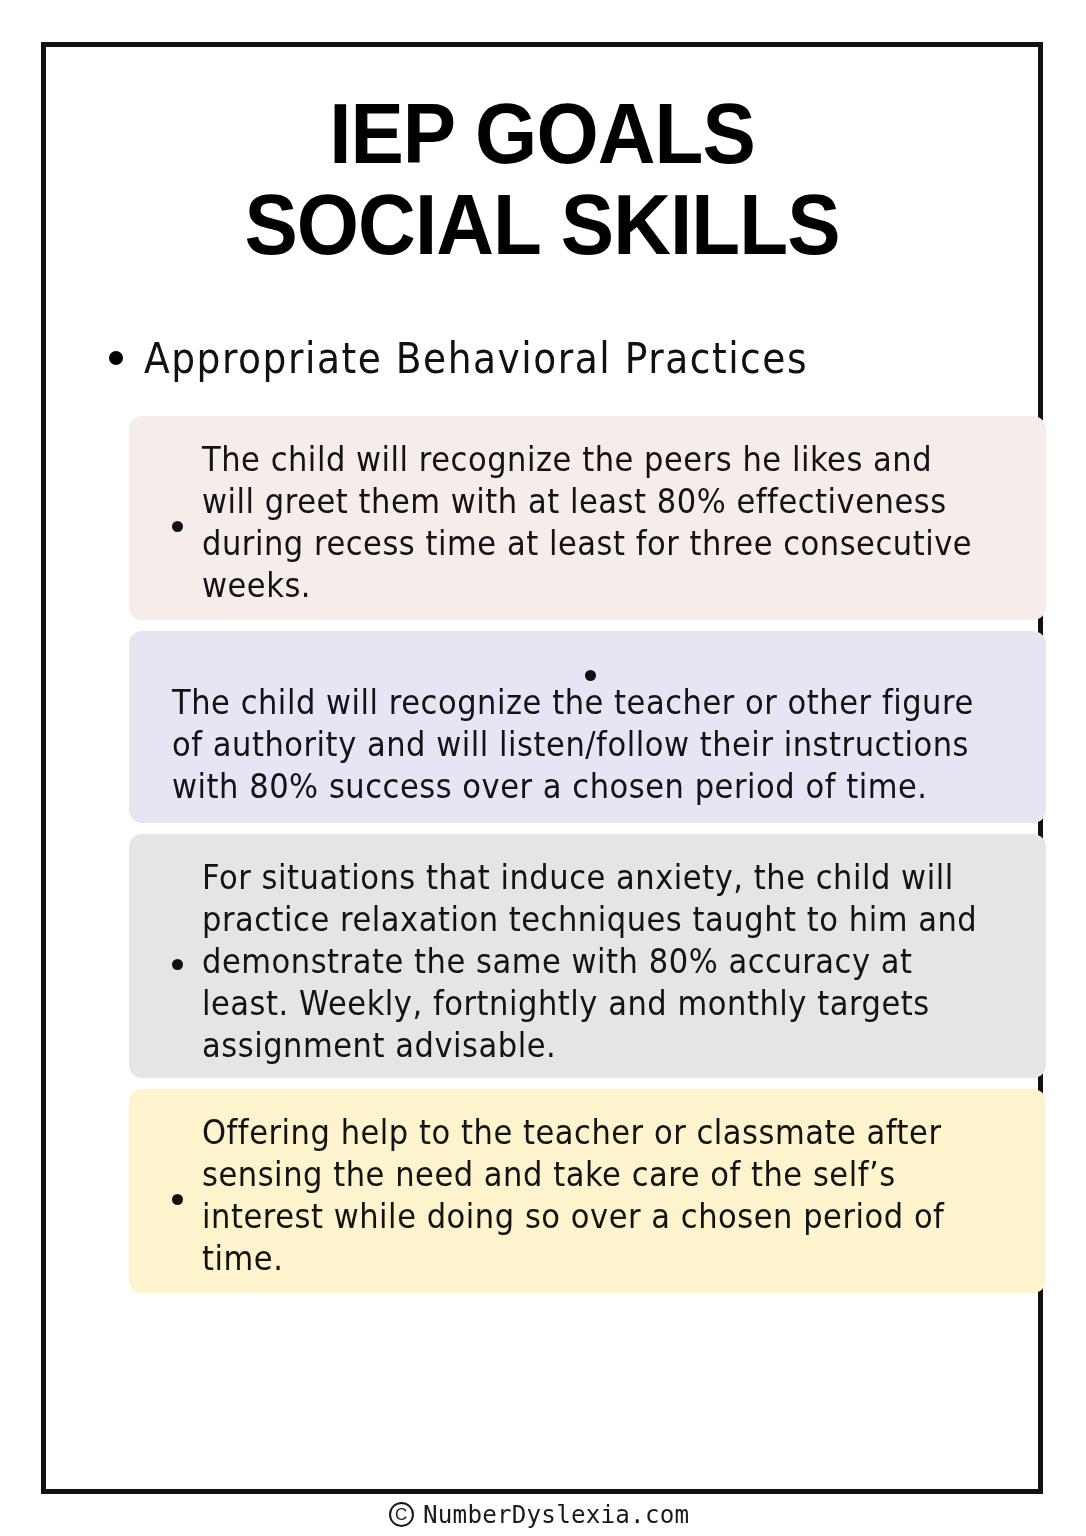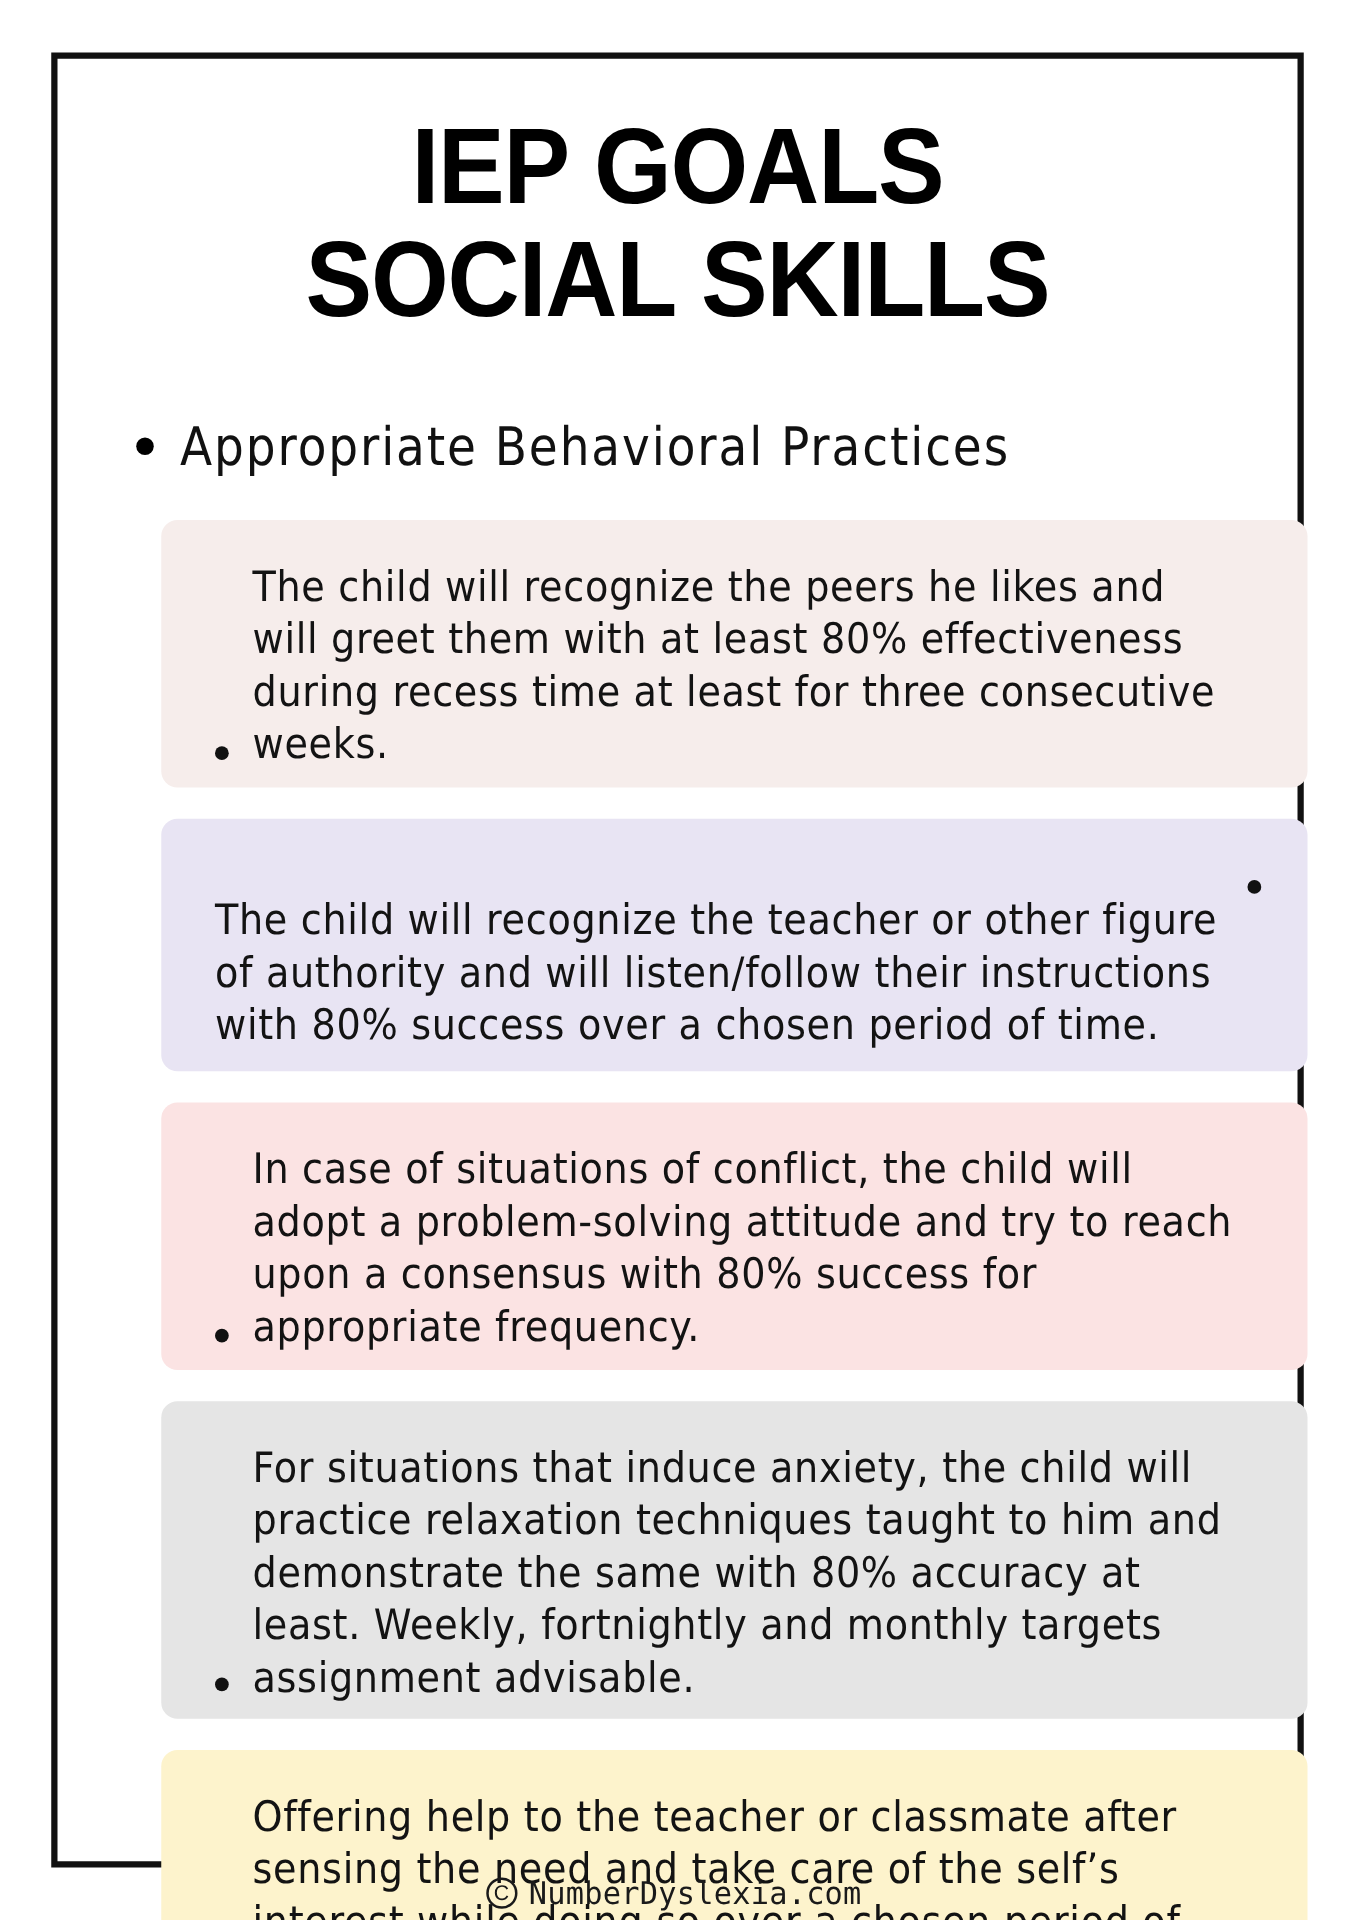--- a/index.html
+++ b/index.html
@@ -91,24 +91,24 @@
   
   #cards {
     position: absolute;
     left: 83px;
     top: 369px;
     width: 917px;
   }
   .card {
     border-radius: 13px;
     box-sizing: border-box;
-    padding: 32px 18px 22px 43px;
-    margin-bottom: 25px;
+    padding: 22px 18px 22px 43px;
+    margin-bottom: 11px;
     display: flex;
-    align-items: flex-end;
+    align-items: center;
   }
   .card .card-bullet {
     width: 11px;
     height: 11px;
     border-radius: 50%;
     background: #111;
     flex: 0 0 auto;
     margin-right: 19px;
     margin-top: 17px;
   }
@@ -179,24 +179,20 @@
       <div class="card" style="background: rgb(246, 237, 235);">
         <span class="card-bullet"></span>
         <span class="card-text">The child will recognize the peers he likes and will greet them with at least 80% effectiveness during recess time at least for three consecutive weeks.</span>
       </div>
 
       <div class="card" style="background: rgb(232, 228, 243); flex-direction: column;">
         <span class="card-bullet"></span>
         <span class="card-text">The child will recognize the teacher or other figure of authority and will listen/follow their instructions with 80% success over a chosen period of time.</span>
       </div>
 
-      <div class="card" style="background: rgb(251, 227, 227);">
-        <span class="card-bullet"></span>
-        <span class="card-text">In case of situations of conflict, the child will adopt a problem-solving attitude and try to reach upon a consensus with 80% success for appropriate frequency.</span>
-      </div>
 
       <div class="card" style="background: #e5e5e5;">
         <span class="card-bullet"></span>
         <span class="card-text">For situations that induce anxiety, the child will practice relaxation techniques taught to him and demonstrate the same with 80% accuracy at least. Weekly, fortnightly and monthly targets assignment advisable.</span>
       </div>
 
       <div class="card" style="background: rgb(253, 243, 204);">
         <span class="card-bullet"></span>
         <span class="card-text">Offering help to the teacher or classmate after sensing the need and take care of the self’s interest while doing so over a chosen period of time.</span>
       </div>

